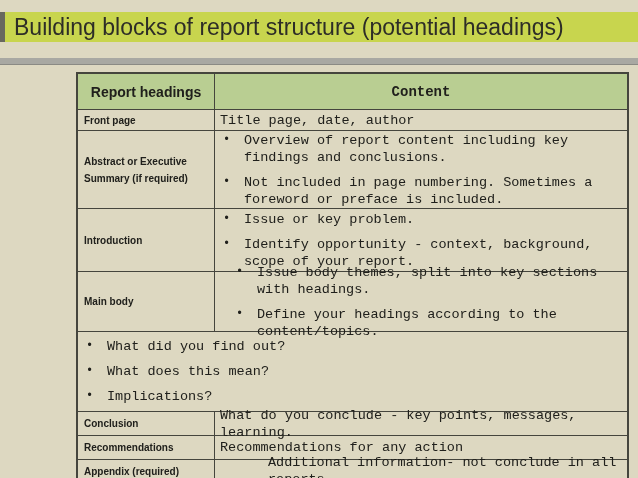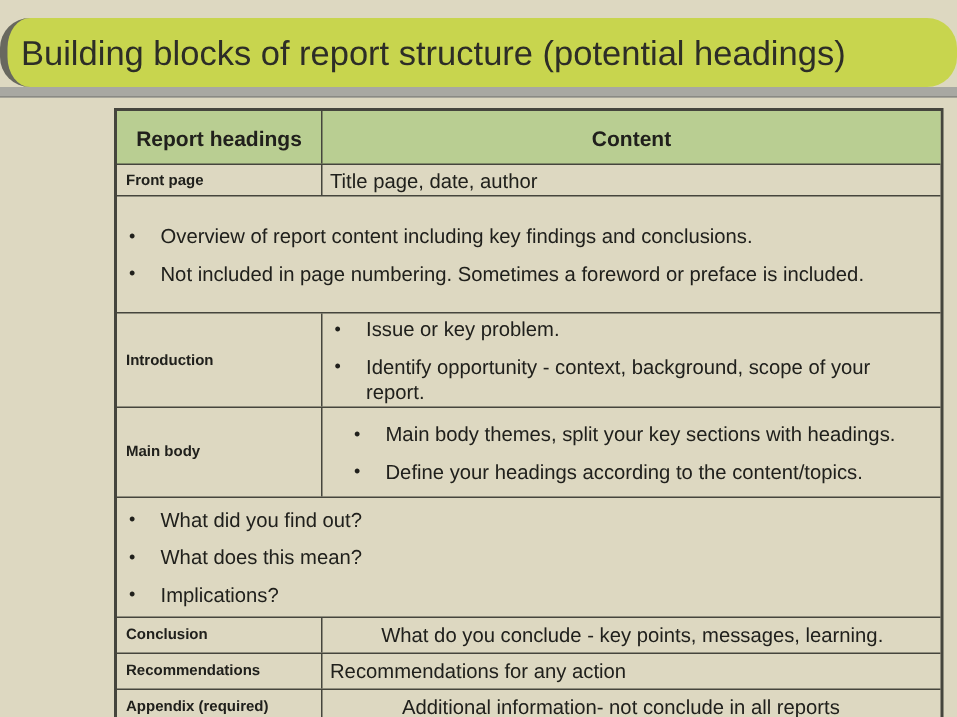--- a/index.html
+++ b/index.html
@@ -9,27 +9,26 @@
     background:#b0aca0;
   }
   .slide{
     position:relative;
     width:638px;height:478px;
     background:var(--bg,#ddd8c1);
     overflow:hidden;
   }
   .title-banner{
     position:absolute;
-    top:12px;left:0;right:0;height:46px;
+    top:12px;left:0;right:0;height:30px;
     background:var(--banner,#c8d54e);
     border-left:5px solid #68685f;
     display:flex;align-items:center;
     padding-left:9px;
     box-sizing:border-box;
-    border-radius:20px;
   }
   .title-banner span{
     font-size:23px;
     color:#2d2d27;
     letter-spacing:0px;
     white-space:nowrap;
   }
   .divider-band{
     position:absolute;
     top:58px;left:0;right:0;height:6px;
@@ -52,37 +51,37 @@
   .tr:last-child{border-bottom:none;gap:48px;}
   .th,.td{
     box-sizing:border-box;
     color:#20201c;
   }
   .col1{
     width:137px;
     flex:0 0 137px;
     border-right:1.5px solid var(--border,#45453d);
   }
-  .col2{flex:1;}
+  .col2{flex:1;font-family:Liberation Mono, monospace;}
   
   .thead-row{
     height:36px;
     background:var(--headerbg,#b9ce92);
   }
   .thead-row .th{
     display:flex;align-items:center;justify-content:center;
     font-weight:bold;font-size:14px;
   }
   
   #table-body .tr:nth-child(1){height:21px;}
   #table-body .tr:nth-child(2){height:78px;}
   #table-body .tr:nth-child(3){height:63px;}
   #table-body .tr:nth-child(4){height:60px;gap:13px;}
   #table-body .tr:nth-child(5){height:80px;}
-  #table-body .tr:nth-child(6){height:24px;text-align:center;}
+  #table-body .tr:nth-child(6){height:24px;}
   #table-body .tr:nth-child(7){height:24px;}
   #table-body .tr:nth-child(8){height:22px;}
 
   .heading-cell{
     display:flex;align-items:center;
     padding:1px 4px 1px 6px;
     font-weight:bold;font-size:10px;line-height:17px;
   }
   .content-cell{
     display:flex;flex-direction:column;justify-content:center;
@@ -119,20 +118,21 @@
       <div class="th col2">Content</div>
     </div>
     <div id="table-body">
         <div class="tr">
           <div class="td col1 heading-cell">Front page</div>
           <div class="td col2 content-cell">
             <span>Title page, date, author</span>
           </div>
         </div>
         <div class="tr">
+          <div class="td col1 heading-cell">Abstract or Executive Summary (if required)</div>
           <div class="td col2 content-cell">
             <div class="bullet-item">
               <span class="bullet-marker">•</span>
               <span class="bullet-text">Overview of report content including key findings and conclusions.</span>
             </div>
             <div class="bullet-item">
               <span class="bullet-marker">•</span>
               <span class="bullet-text">Not included in page numbering. Sometimes a foreword or preface is included.</span>
             </div>
           </div>
@@ -148,21 +148,21 @@
               <span class="bullet-marker">•</span>
               <span class="bullet-text">Identify opportunity - context, background, scope of your report.</span>
             </div>
           </div>
         </div>
         <div class="tr">
           <div class="td col1 heading-cell">Main body</div>
           <div class="td col2 content-cell">
             <div class="bullet-item">
               <span class="bullet-marker">•</span>
-              <span class="bullet-text">Main body themes, split your key sections with headings.</span>
+              <span class="bullet-text">Issue body themes, split into key sections with headings.</span>
             </div>
             <div class="bullet-item">
               <span class="bullet-marker">•</span>
               <span class="bullet-text">Define your headings according to the content/topics.</span>
             </div>
           </div>
         </div>
         <div class="tr">
           <div class="td col2 content-cell">
             <div class="bullet-item">

